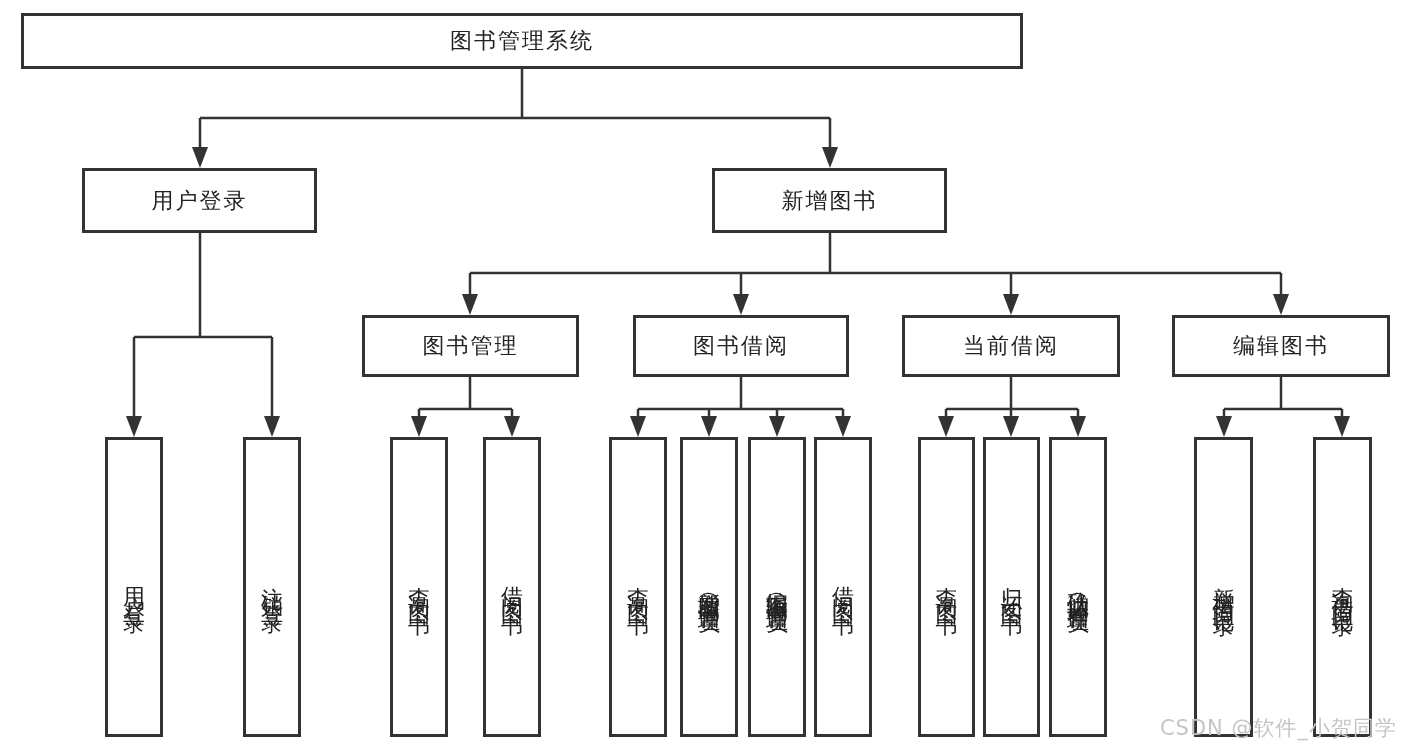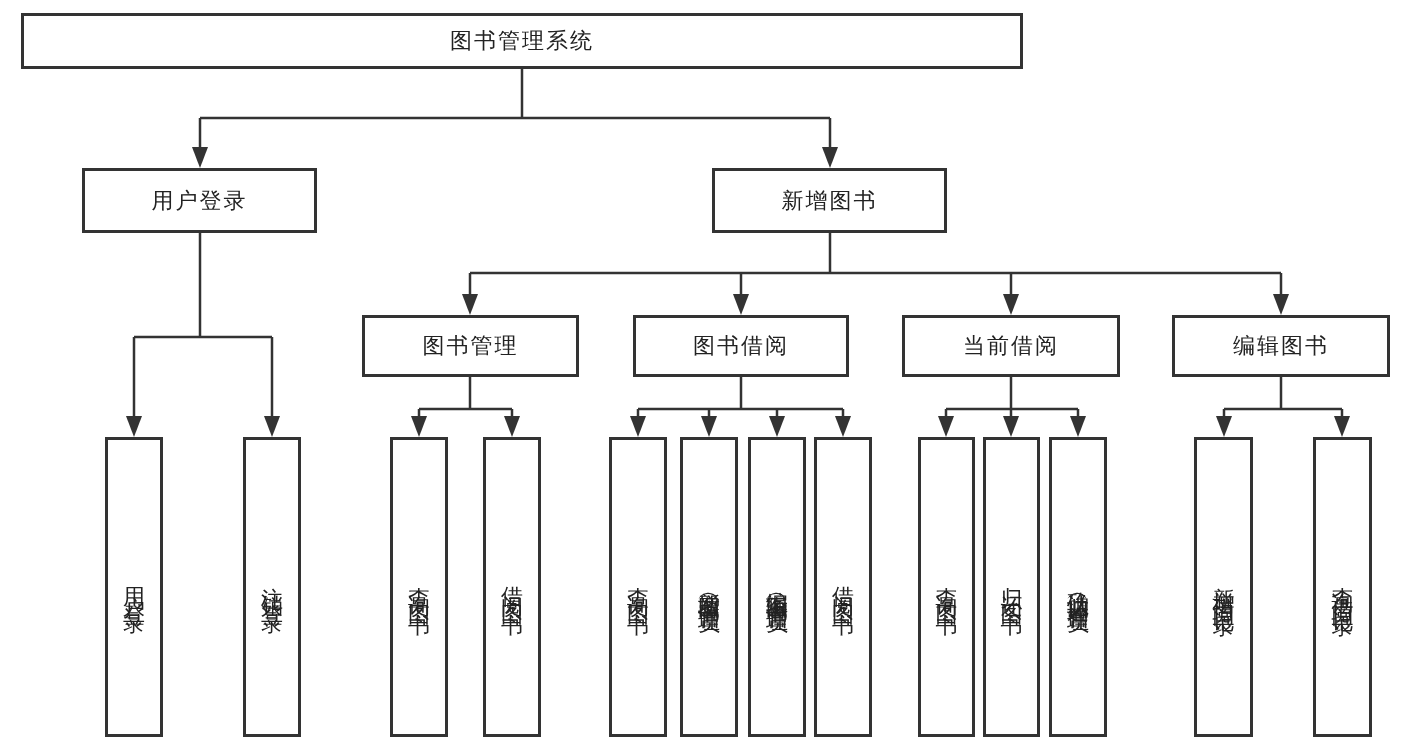--- a/index.html
+++ b/index.html
@@ -149,13 +149,14 @@
     <span>确认归还（管理员）</span>
   </div>
 
   <div class="vnode sp-med" style="left:1194px;top:437px;width:59px;height:300px;">
     <span>新增借阅记录</span>
   </div>
   <div class="vnode sp-med" style="left:1313px;top:437px;width:59px;height:300px;">
     <span>查询借阅记录</span>
   </div>
 
+  <div id="watermark">CSDN @软件_小贺同学</div>
 </div>
 
 </body></html>

